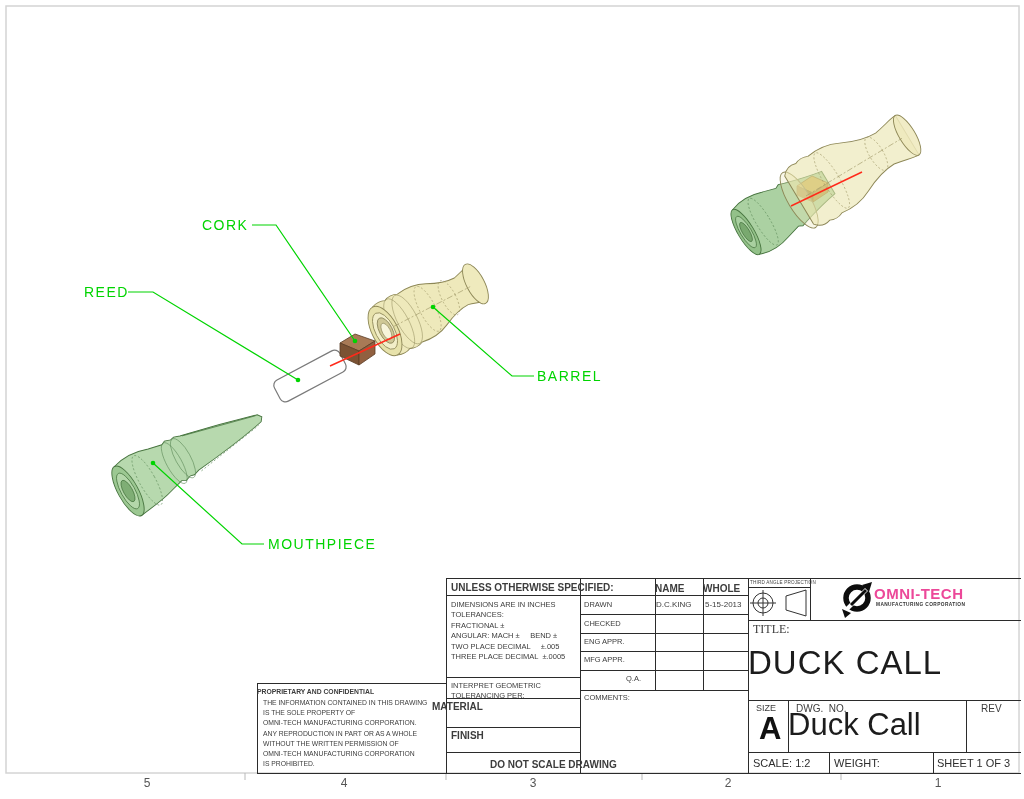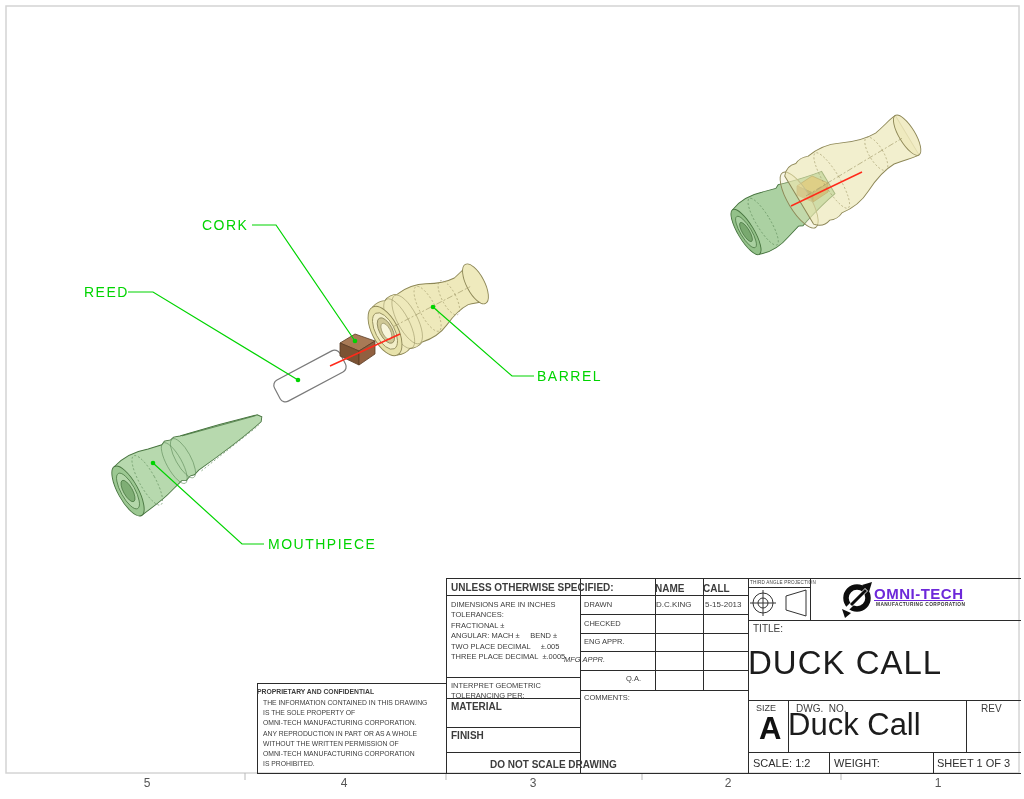--- a/index.html
+++ b/index.html
@@ -13,21 +13,21 @@
   .micro{font-size:6.8px;color:#3c3c3c;line-height:10.2px;}
   .zone{font-size:12px;color:#555;transform:translateX(-50%);}
   .center{text-align:left;}
   .big-title{font-size:33px;color:#1c1c1c;letter-spacing:1px;}
   .dwg-big{font-size:31px;color:#1c1c1c;}
   .size-big{font-size:31px;font-weight:bold;color:#111;}
   .row-label{font-size:7.5px;color:#3c3c3c;}
   .cell-val{font-size:8px;color:#3c3c3c;}
   .scale-row{font-size:11px;color:#2e2e2e;}
   .small-cap{font-size:9.5px;color:#3c3c3c;}
-  .logo-main{font-size:15px;font-weight:bold;color:#6d28d9;letter-spacing:0.5px;line-height:15px;text-decoration:underline;}
+  .logo-main{font-size:15px;font-weight:bold;color:#ec4899;letter-spacing:0.5px;line-height:15px;}
   .logo-sub{font-size:4.8px;font-weight:bold;color:#333;letter-spacing:0.4px;line-height:6px;}
   .proj-label{font-size:4.6px;color:#444;letter-spacing:0.2px;}
 </style>
 </head>
 <body>
 
 <div id="sheet">
 
   <svg id="cad" width="1024" height="799" viewBox="0 0 1024 799">
 
@@ -184,50 +184,50 @@
 
   <div class="txt tiny" style="left:451px;top:582px;">UNLESS OTHERWISE SPECIFIED:</div>
   <div class="txt tiny-lh" style="left:451px;top:600px;">DIMENSIONS ARE IN INCHES
 TOLERANCES:
 FRACTIONAL ±
 ANGULAR: MACH ±     BEND ±
 TWO PLACE DECIMAL     ±.005
 THREE PLACE DECIMAL  ±.0005</div>
   <div class="txt tiny-lh" style="left:451px;top:681px;">INTERPRET GEOMETRIC
 TOLERANCING PER:</div>
-  <div class="txt tiny" style="left:451px;top:701px;">MATERIAL</div>
+  <div class="txt tiny" style="left:432px;top:701px;">MATERIAL</div>
   <div class="txt tiny" style="left:451px;top:730px;">FINISH</div>
   <div class="txt tiny center" style="left:446px;top:759px;width:134px;padding-left:44px;">DO NOT SCALE DRAWING</div>
 
   <div class="txt tiny center" style="left:655px;top:583px;width:48px;">NAME</div>
-  <div class="txt tiny center" style="left:703px;top:583px;width:45px;">CALL</div>
+  <div class="txt tiny center" style="left:703px;top:583px;width:45px;">WHOLE</div>
 
   <div class="txt row-label" style="left:584px;top:601px;">DRAWN</div>
   <div class="txt cell-val" style="left:656px;top:600px;">D.C.KING</div>
   <div class="txt cell-val" style="left:705px;top:600px;">5-15-2013</div>
   <div class="txt row-label" style="left:584px;top:620px;">CHECKED</div>
   <div class="txt row-label" style="left:584px;top:638px;">ENG APPR.</div>
-  <div class="txt row-label" style="left:564px;top:656px;font-style:italic;">MFG APPR.</div>
+  <div class="txt row-label" style="left:584px;top:656px;">MFG APPR.</div>
   <div class="txt row-label" style="left:584px;top:675px;margin-left:42px;">Q.A.</div>
   <div class="txt row-label" style="left:584px;top:694px;">COMMENTS:</div>
 
   <div class="txt micro center" style="left:257px;top:687px;width:189px;font-weight:bold;">PROPRIETARY AND CONFIDENTIAL</div>
   <div class="txt micro" style="left:263px;top:698px;">THE INFORMATION CONTAINED IN THIS DRAWING
 IS THE SOLE PROPERTY OF
 OMNI-TECH MANUFACTURING CORPORATION.
 ANY REPRODUCTION IN PART OR AS A WHOLE
 WITHOUT THE WRITTEN PERMISSION OF
 OMNI-TECH MANUFACTURING CORPORATION
 IS PROHIBITED.</div>
 
   <div class="txt proj-label" style="left:750px;top:580px;">THIRD ANGLE PROJECTION</div>
   <div class="txt logo-main" style="left:874px;top:586px;">OMNI-TECH</div>
   <div class="txt logo-sub" style="left:876px;top:602px;">MANUFACTURING CORPORATION</div>
 
-  <div class="txt small-cap" style="left:753px;top:623px;font-size:10px;">TITLE:</div>
+  <div class="txt small-cap" style="left:753px;top:623px;font-size:12px;font-family:Liberation Serif, serif;">TITLE:</div>
   <div class="txt big-title center" style="left:748px;top:644px;width:273px;">DUCK CALL</div>
 
   <div class="txt small-cap" style="left:756px;top:703px;font-size:9px;">SIZE</div>
   <div class="txt size-big" style="left:759px;top:711px;">A</div>
   <div class="txt small-cap" style="left:796px;top:703px;font-size:10px;">DWG.  NO.</div>
   <div class="txt dwg-big center" style="left:788px;top:707px;width:178px;">Duck Call</div>
   <div class="txt small-cap" style="left:981px;top:703px;font-size:10px;">REV</div>
 
   <div class="txt scale-row" style="left:753px;top:757px;">SCALE: 1:2</div>
   <div class="txt scale-row" style="left:834px;top:757px;">WEIGHT:</div>

